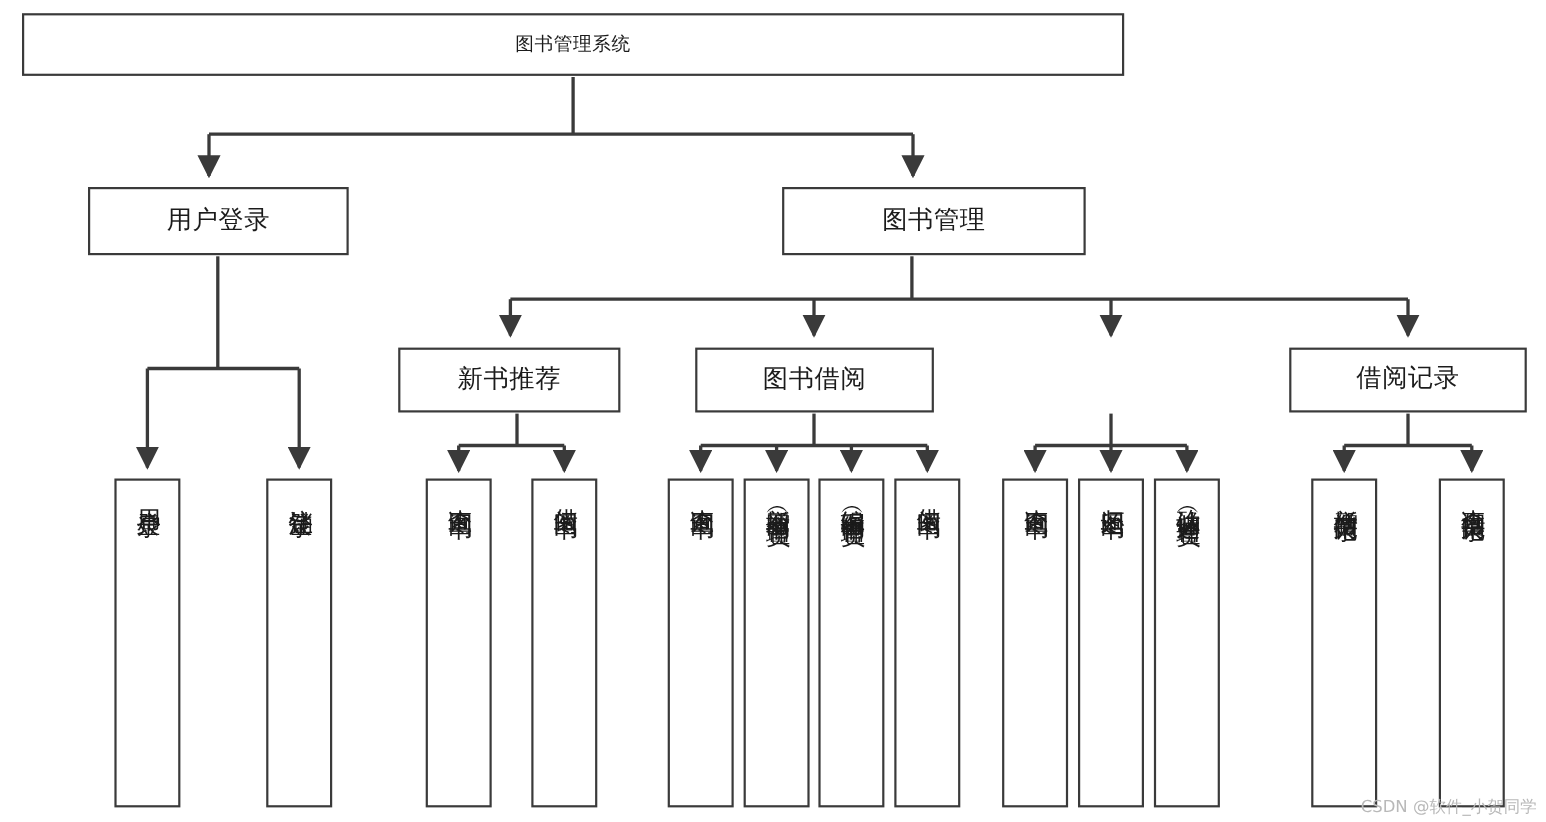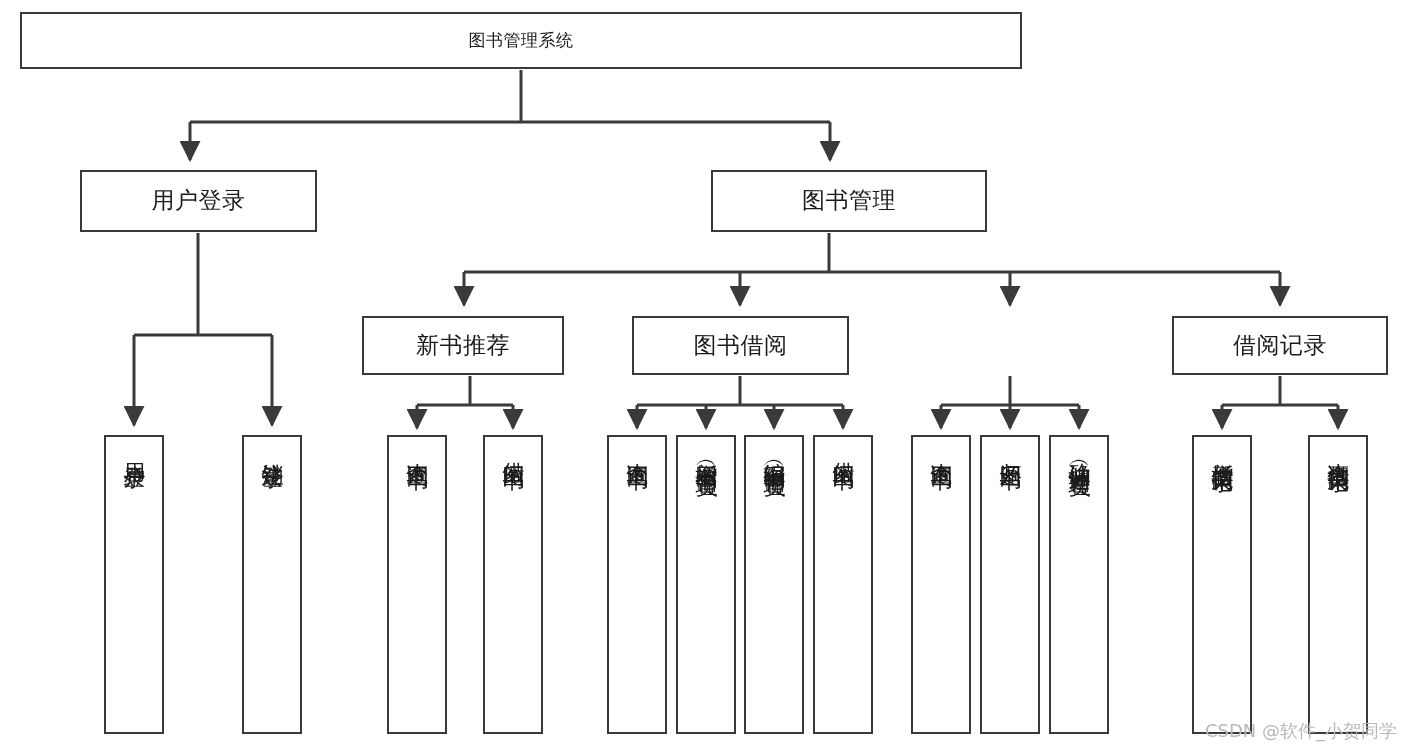--- a/index.html
+++ b/index.html
@@ -61,21 +61,21 @@
     text-orientation: upright;
     font-size: 22px;
     line-height: 1.22;
     letter-spacing: 2px;
     white-space: nowrap;
   }
   .watermark {
     position: absolute;
     right: 8px;
     bottom: 4px;
-    font-size: 18px;
+    font-size: 15px;
     color: #b9b9b9;
     z-index: 5;
     white-space: nowrap;
     font-family: "DejaVu Sans", "Liberation Sans", sans-serif;
   }
 </style>
 </head>
 <body>
 
 <div id="diagram-root">
@@ -144,21 +144,21 @@
 
   <div class="node horizontal" style="left:362px; top:316px; width:202px; height:59px;">
     <span class="node-label">新书推荐</span>
   </div>
 
   <div class="node horizontal" style="left:632px; top:316px; width:217px; height:59px;">
     <span class="node-label">图书借阅</span>
   </div>
 
 
-  <div class="node horizontal" style="left:1172px; top:316px; width:216px; height:59px;">
+  <div class="node horizontal" style="left:1172px; top:316px; width:216px; height:59px;font-family:Liberation Mono, monospace;">
     <span class="node-label">借阅记录</span>
   </div>
 
   <div class="node vertical" style="left:104px; top:435px; width:60px; height:299px;">
     <span class="node-label">用户登录</span>
   </div>
 
   <div class="node vertical" style="left:242px; top:435px; width:60px; height:299px;">
     <span class="node-label">注销登录</span>
   </div>

